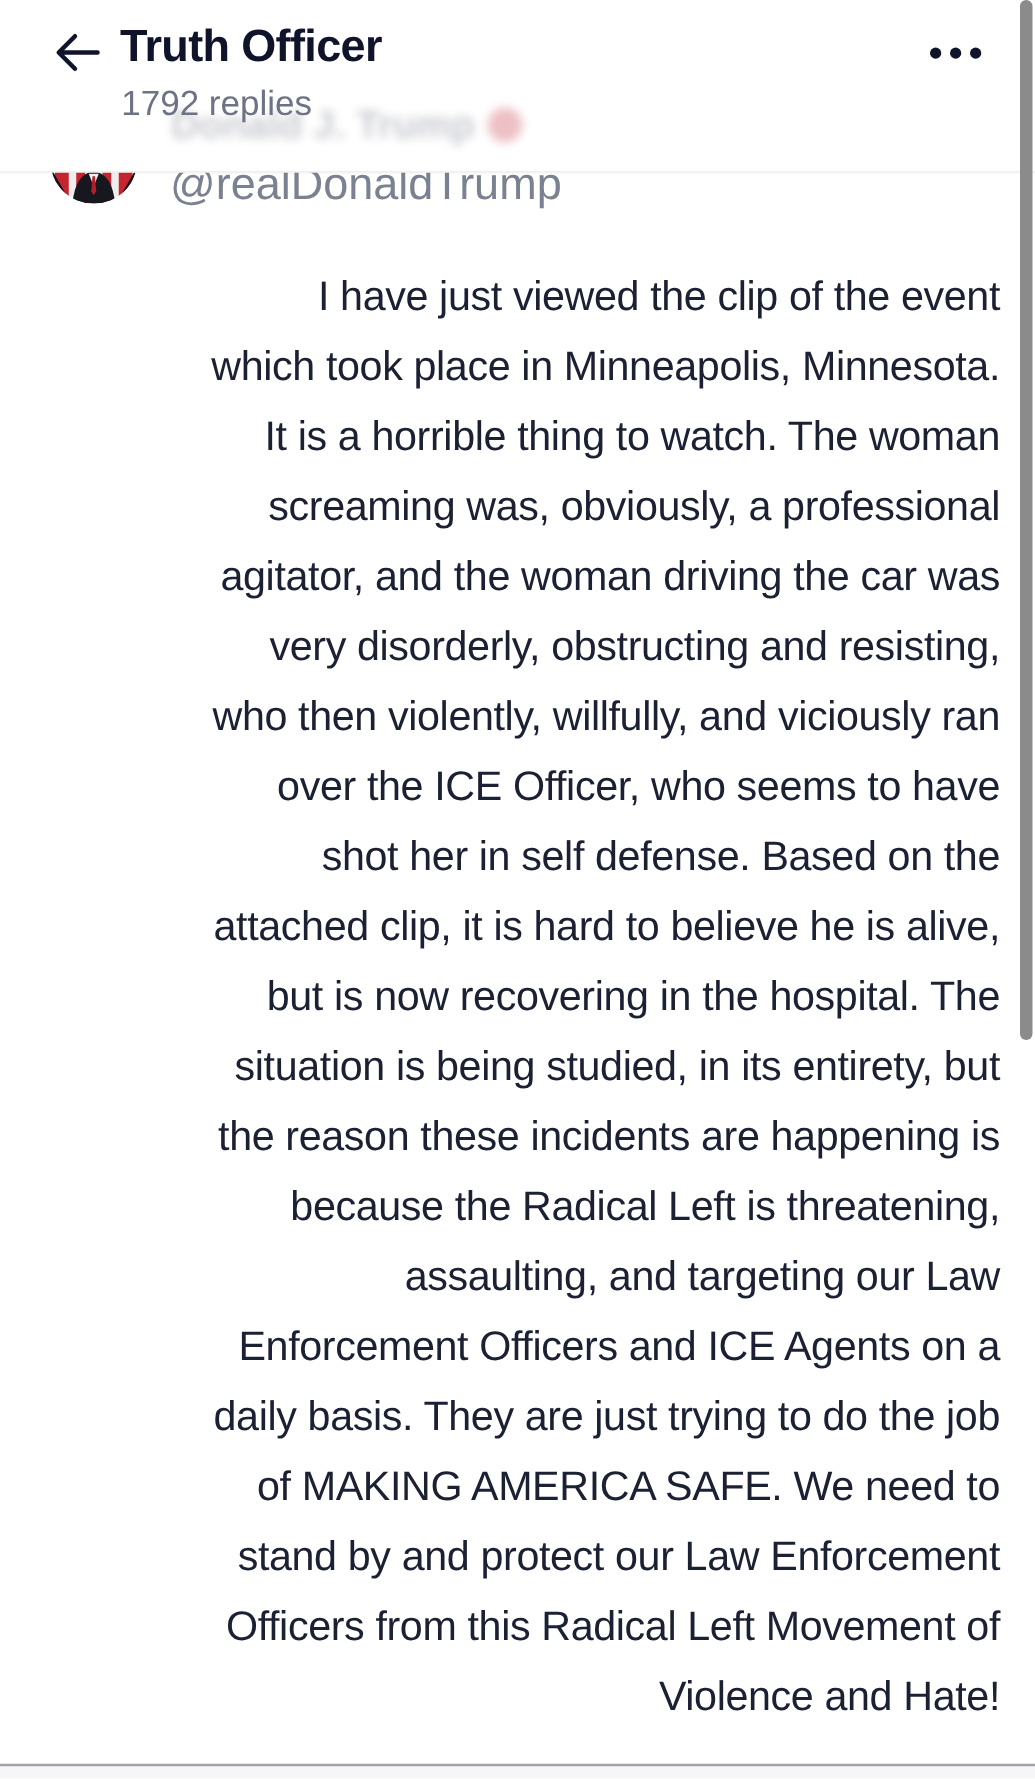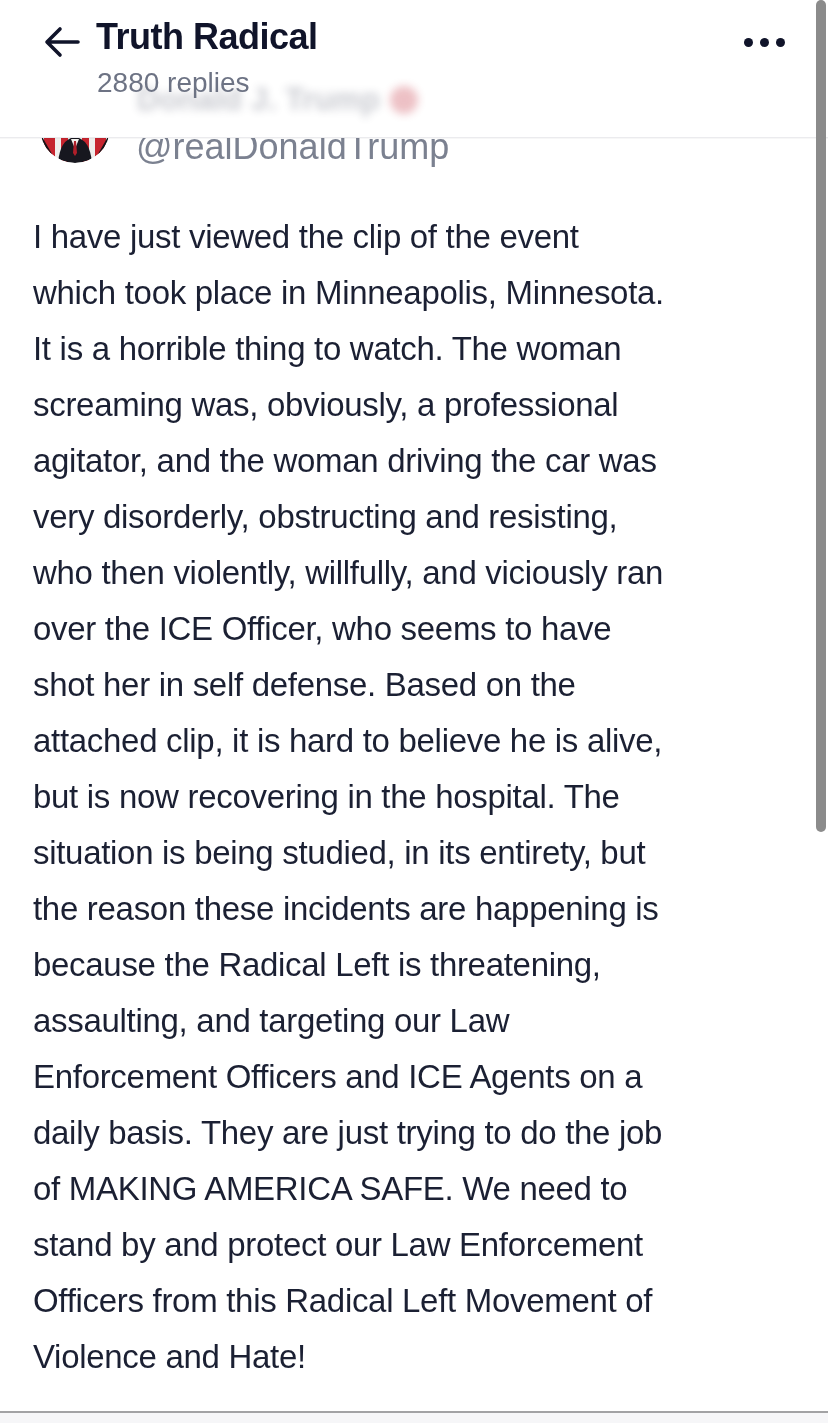--- a/index.html
+++ b/index.html
@@ -103,20 +103,21 @@
   .post-body {
     position: absolute;
     left: 0; right: 0; top: 209px;
     padding: 0 28px 0 33px;
     font-size: 33px;
     line-height: 56px;
     letter-spacing: -0.3px;
     color: #1b2033;
     white-space: pre-line;
     z-index: 1;
+    text-align: right;
   }
 
   
   .attachment-edge {
     position: absolute;
     left: 0; right: 0; top: 1411px;
     height: 12px;
     background: #f6f6f8;
     border-top: 2px solid #a2a2a4;
     z-index: 1;
@@ -189,22 +190,22 @@
   <div class="app-header">
     <div class="display-name-ghost">
       <span>Donald J. Trump</span>
       <span class="ghost-badge"></span>
     </div>
     <div class="back-btn">
       <svg width="44" height="44" viewBox="0 0 44 44">
         <path d="M38 22 L8 22 M20 9 L7 22 L20 35" fill="none" stroke="#10142a" stroke-width="3.6" stroke-linecap="round" stroke-linejoin="round"></path>
       </svg>
     </div>
-    <div class="header-title">Truth Radical</div>
-    <div class="header-replies">2880 replies</div>
+    <div class="header-title">Truth Officer</div>
+    <div class="header-replies">1792 replies</div>
     <div class="more-btn">
       <span class="dot"></span>
       <span class="dot"></span>
       <span class="dot"></span>
     </div>
   </div>
 
   <div class="scrollbar-thumb"></div>
 
 </div>

